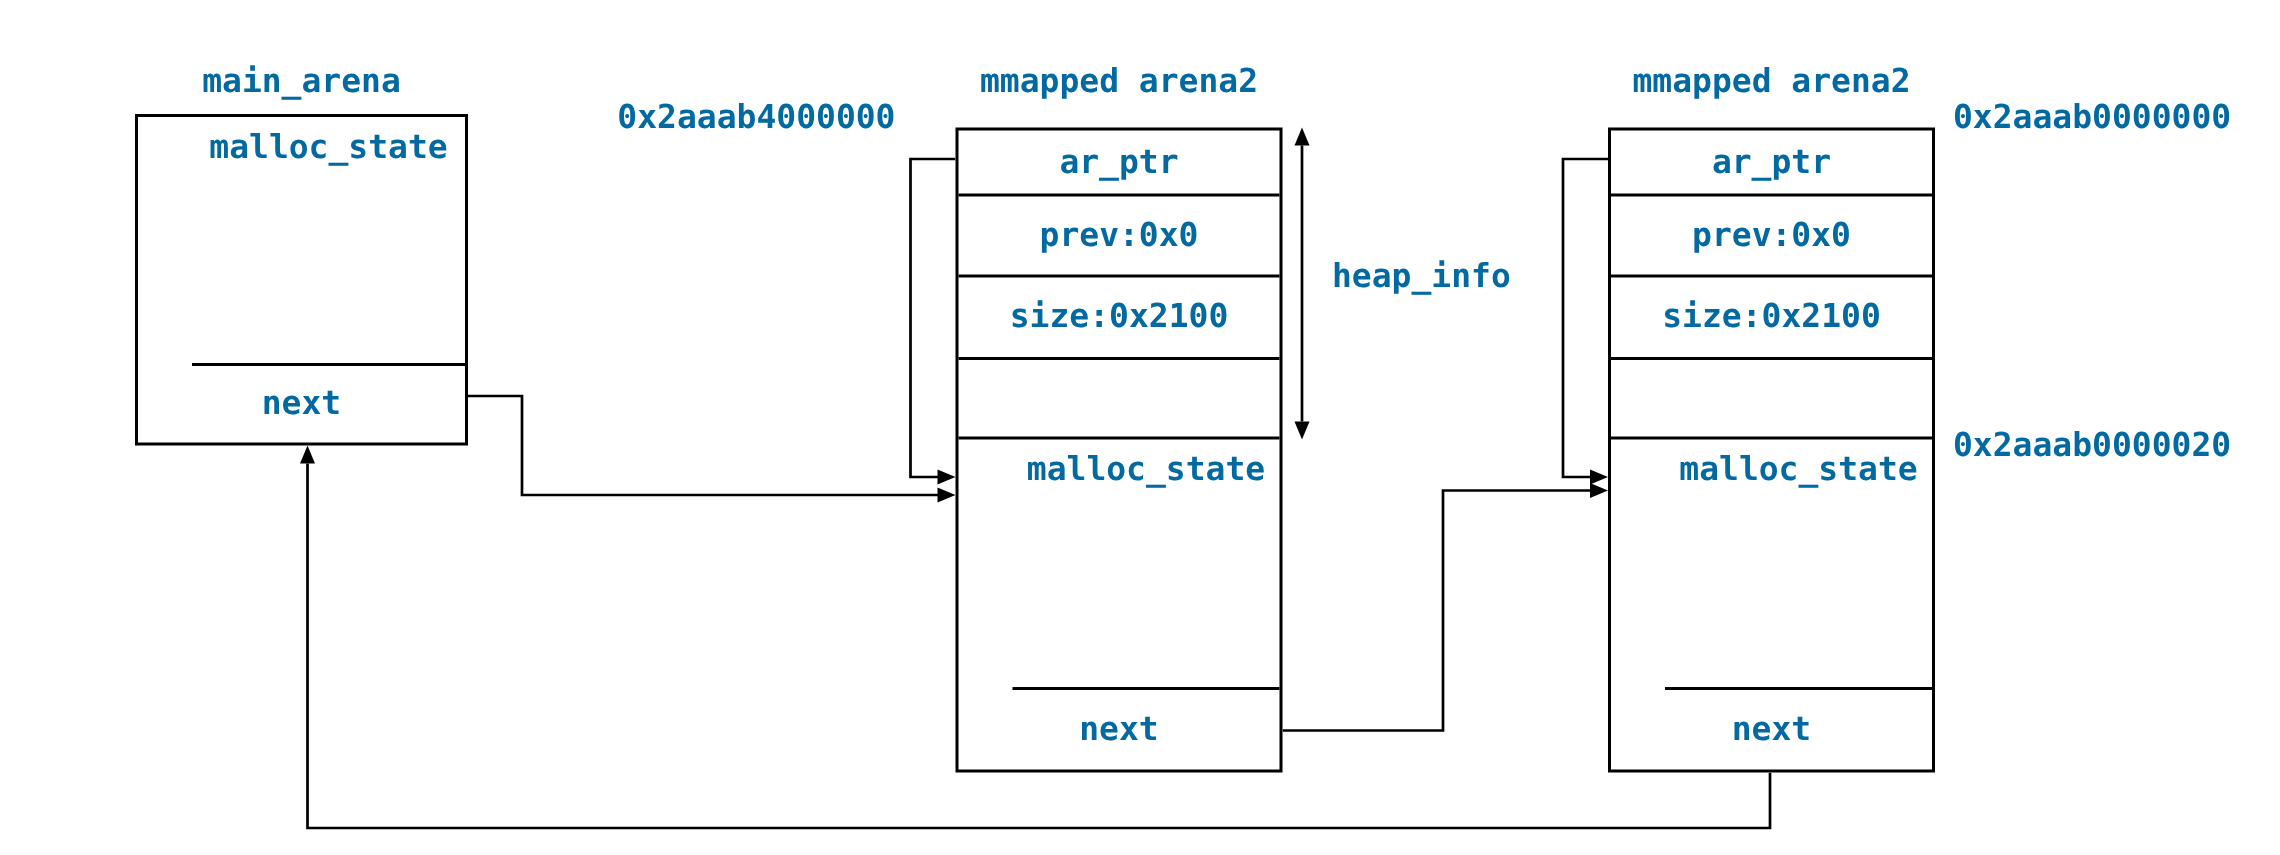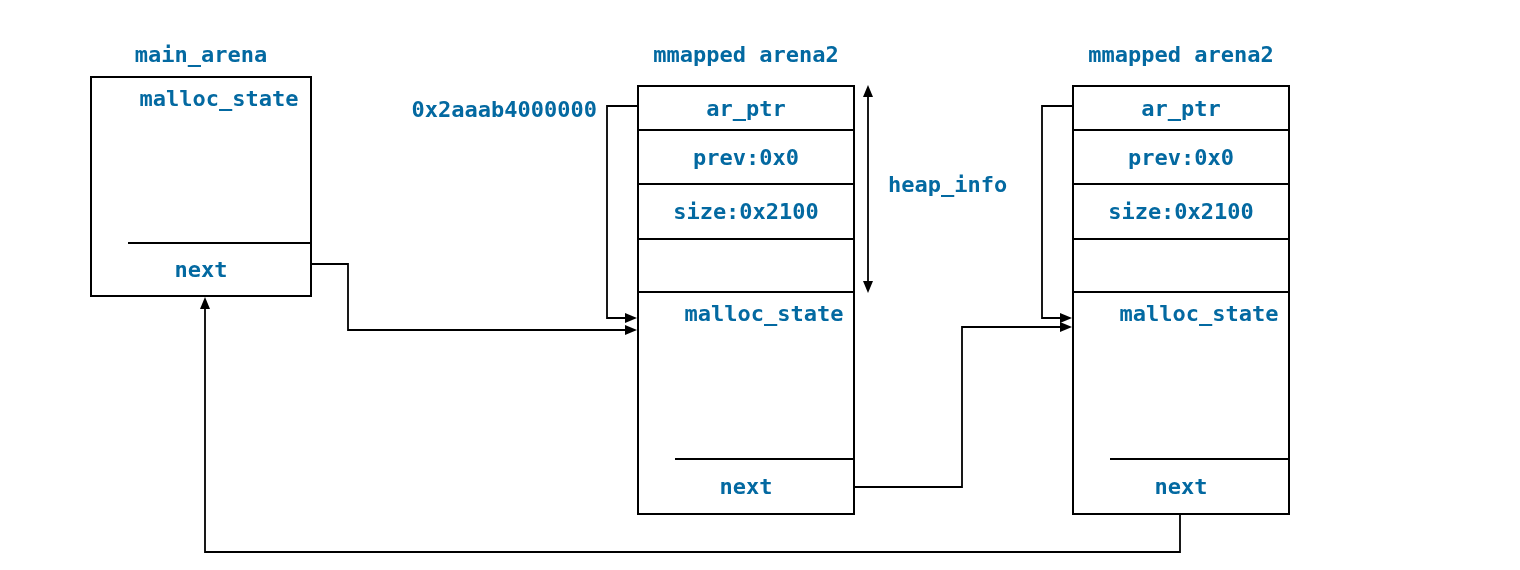--- a/index.html
+++ b/index.html
@@ -40,21 +40,21 @@
     align-items:center;
     justify-content:center;
     white-space:nowrap;
   }
   .row.last{border-bottom:none;}
   .row.toplbl{align-items:flex-start;padding-top:8px;margin-left:36px;}
   .addr{
     position:absolute;
     white-space:nowrap;
   }
-  .addr.r{text-align:right;margin-top:31px;}
+  .addr.r{text-align:right;}
   .lbl{
     position:absolute;
     white-space:nowrap;
   }
 </style>
 </head>
 <body>
 
 <div class="canvas">
 
@@ -105,16 +105,18 @@
   <div class="box" style="left:1072px;top:85px;width:218px;height:430px;">
     <div class="row" style="height:44px;">ar_ptr</div>
     <div class="row" style="height:54px;">prev:0x0</div>
     <div class="row" style="height:55px;">size:0x2100</div>
     <div class="row" style="height:53px;"></div>
     <div class="row toplbl" style="height:167px;">malloc_state</div>
     <div class="row last" style="height:53px;">next</div>
   </div>
 
   <div class="addr r" style="left:387px;top:66px;width:210px;">0x2aaab4000000</div>
+  <div class="addr" style="left:1302px;top:66px;">0x2aaab0000000</div>
+  <div class="addr" style="left:1302px;top:285px;">0x2aaab0000020</div>
 
   <div class="lbl" style="left:888px;top:172px;">heap_info</div>
 
 </div>
 
 </body></html>

